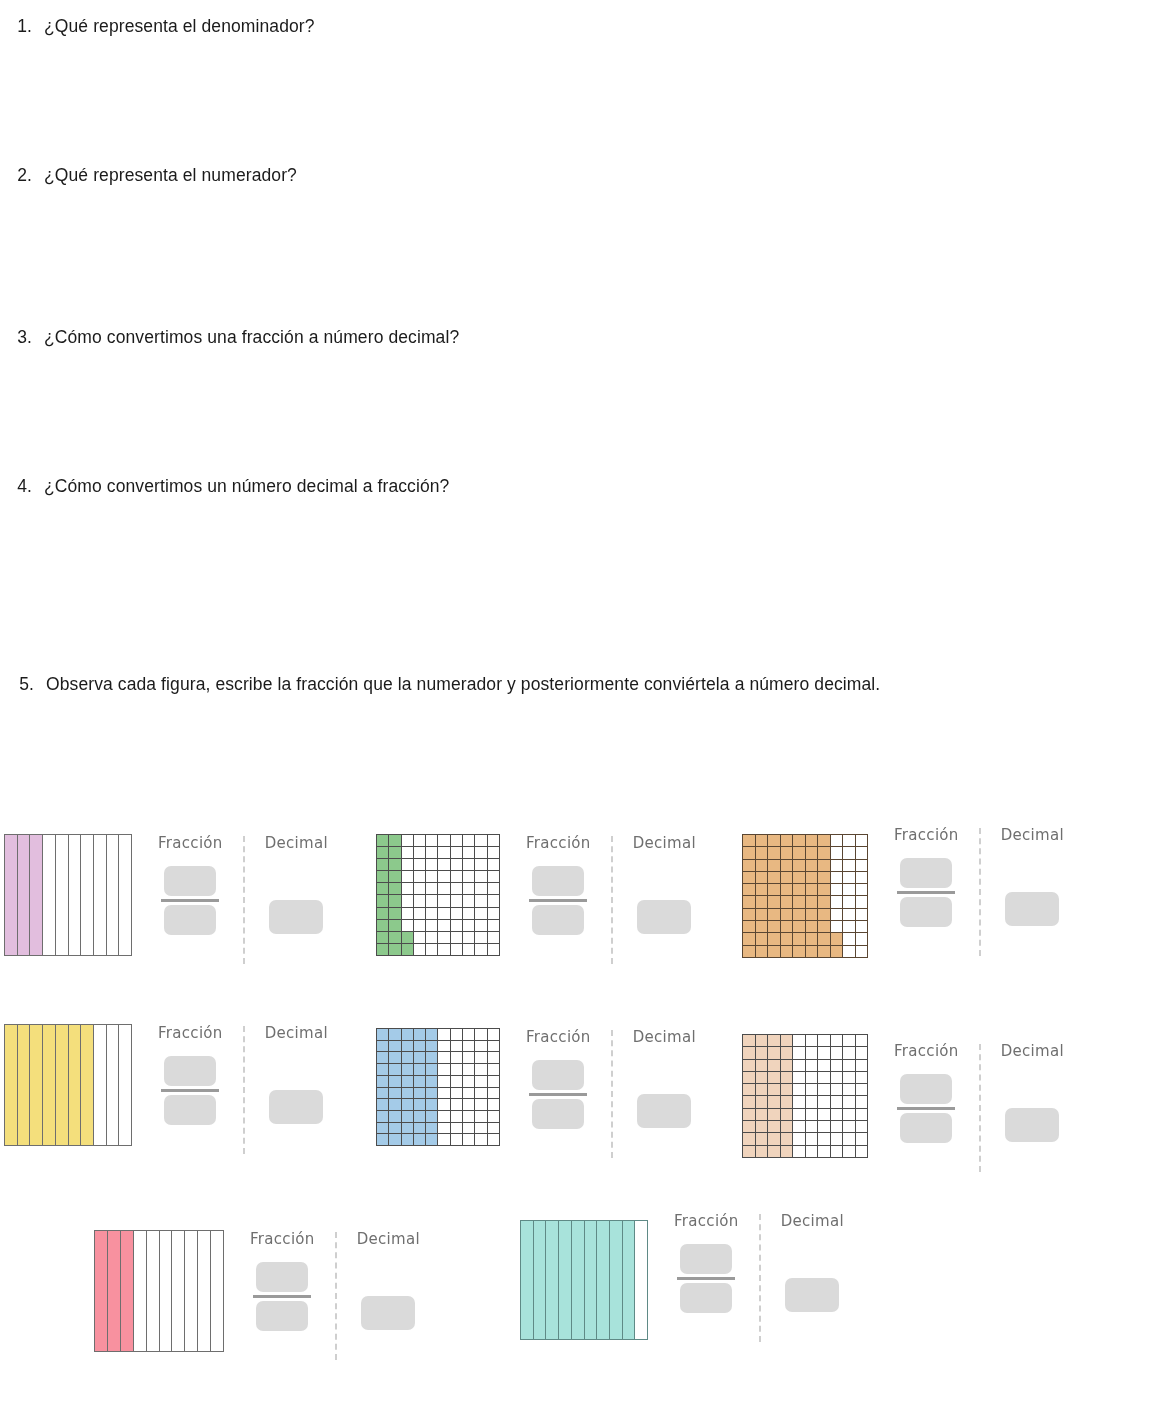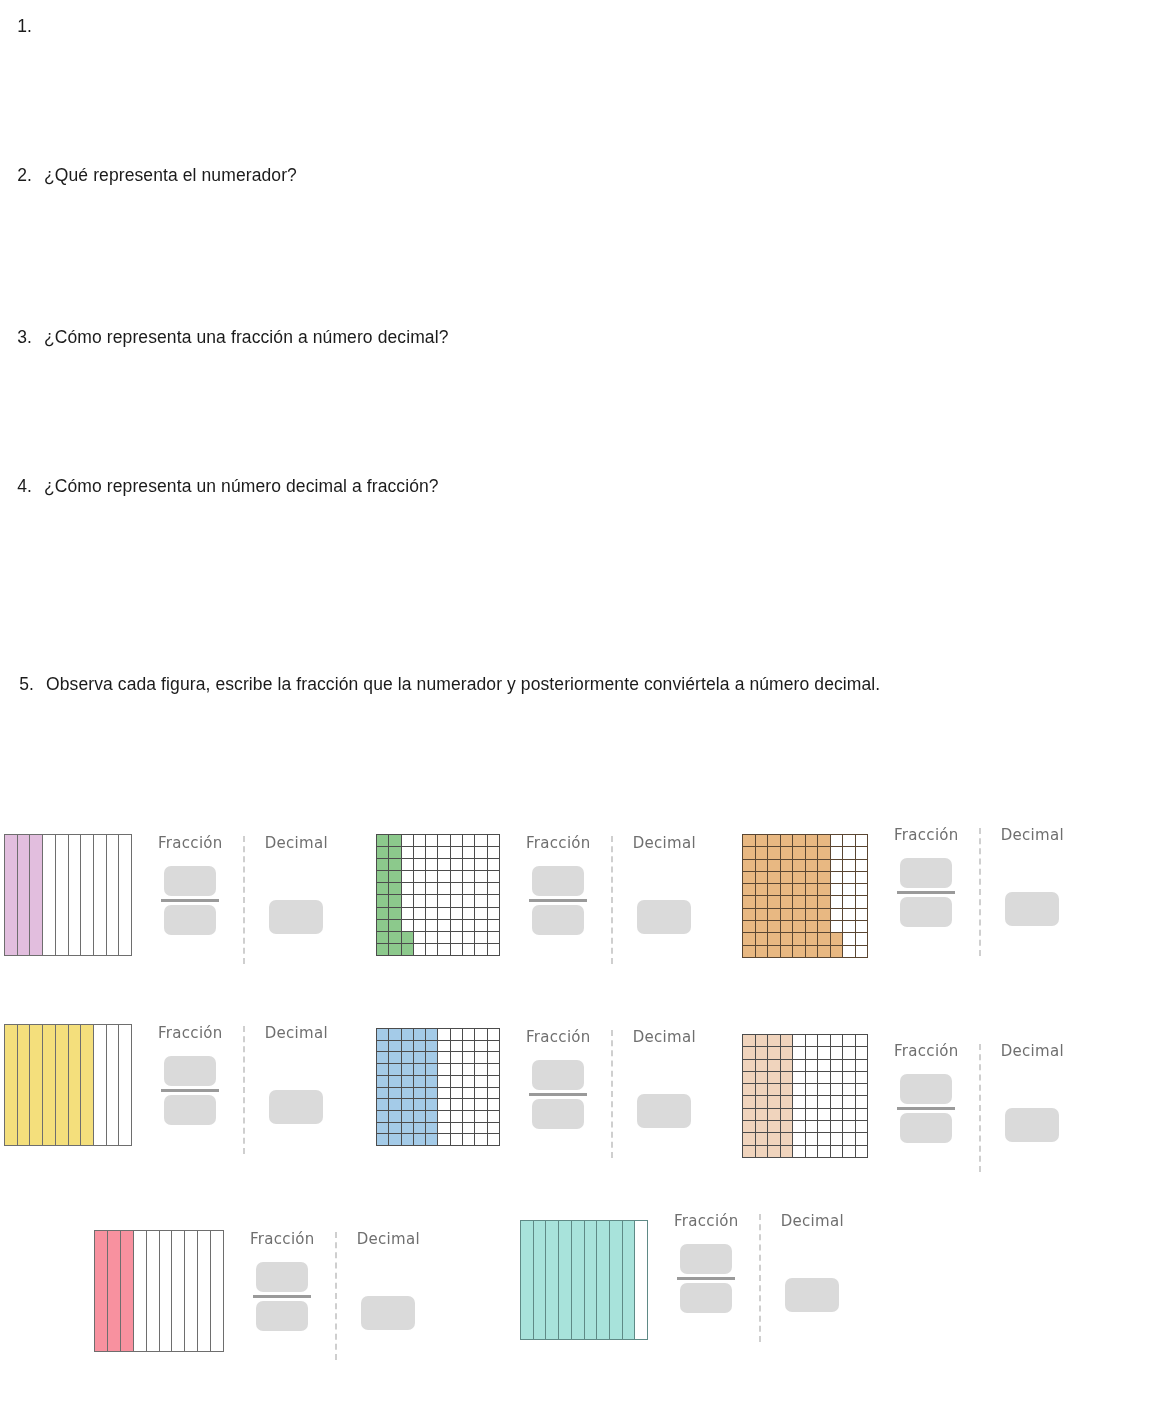--- a/index.html
+++ b/index.html
@@ -128,35 +128,36 @@
     min-height: 128px;
   }
 </style>
 </head>
 <body>
 
 <div class="questions">
 
   <div class="q-row" id="q1">
     <span class="q-num">1.</span>
+    <span class="q-text">¿Qué representa el denominador?</span>
   </div>
 
   <div class="q-row" id="q2">
     <span class="q-num">2.</span>
     <span class="q-text">¿Qué representa el numerador?</span>
   </div>
 
   <div class="q-row" id="q3">
     <span class="q-num">3.</span>
-    <span class="q-text">¿Cómo representa una fracción a número decimal?</span>
+    <span class="q-text">¿Cómo convertimos una fracción a número decimal?</span>
   </div>
 
   <div class="q-row" id="q4">
     <span class="q-num">4.</span>
-    <span class="q-text">¿Cómo representa un número decimal a fracción?</span>
+    <span class="q-text">¿Cómo convertimos un número decimal a fracción?</span>
   </div>
 
   <div class="q-row" id="q5">
     <span class="q-num">5.</span>
     <span class="q-text">Observa cada figura, escribe la fracción que la numerador y posteriormente conviértela a número decimal.</span>
   </div>
 
 </div>
 
 <div class="figures">

